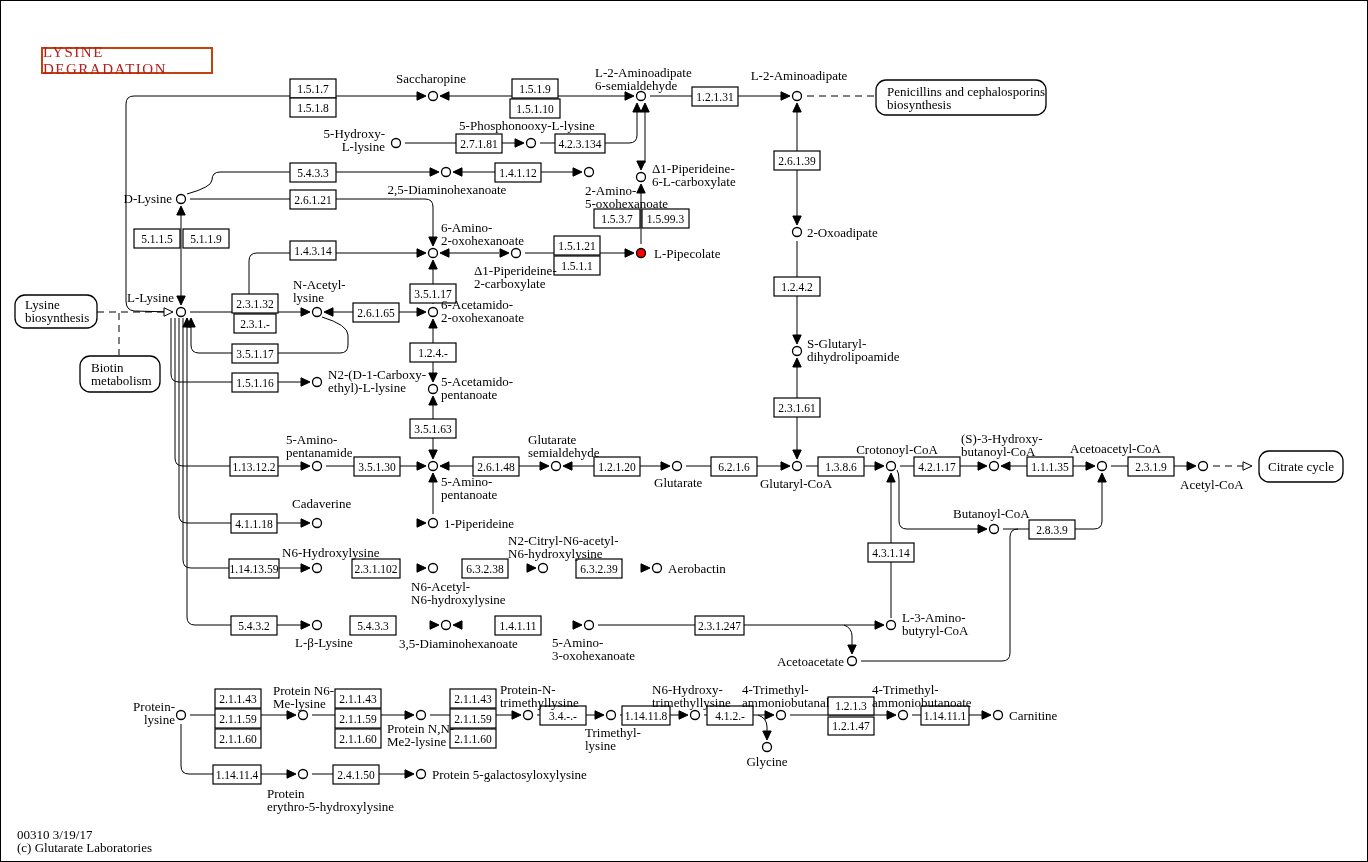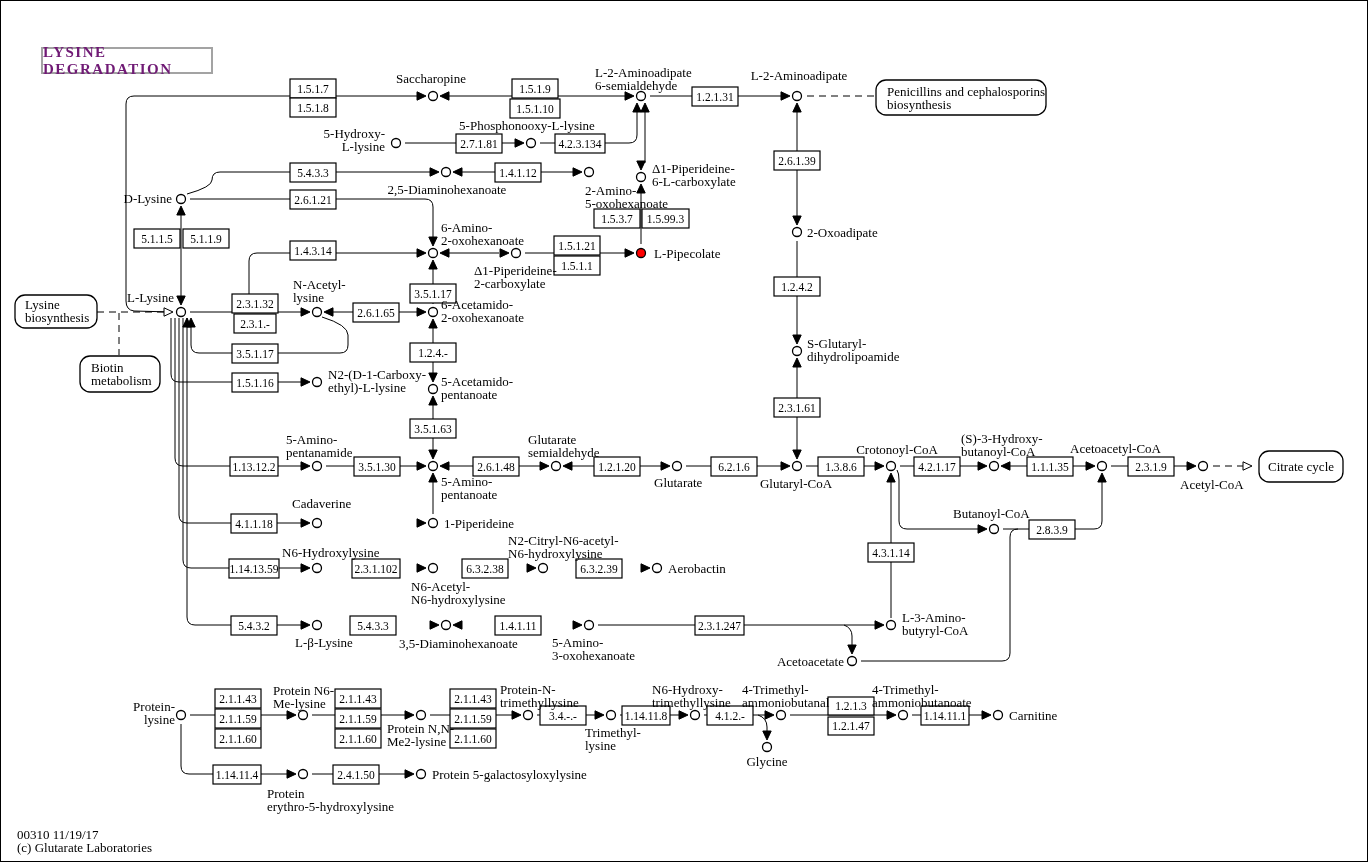--- a/index.html
+++ b/index.html
@@ -4,22 +4,22 @@
 <style>
   html,body{margin:0;padding:0;background:#ffffff}
   .canvas{
     position:relative;width:1368px;height:862px;box-sizing:border-box;
     border:1px solid #000;background:#fff;
     font-family:"Liberation Serif", "DejaVu Serif", serif;
   }
   .canvas svg{position:absolute;left:0;top:0}
   .title-box{
     position:absolute;left:40px;top:46px;width:168px;height:23px;
-    border:2px solid #a3a3a3;display:flex;align-items:center;justify-content:center;
-    font-size:15px;letter-spacing:1.5px;color:#701a75;background:#fff;z-index:3;font-weight:bold;
+    border:2px solid #c2410c;display:flex;align-items:center;justify-content:center;
+    font-size:15px;letter-spacing:1.5px;color:#b91c1c;background:#fff;z-index:3;
   }
   .footer{position:absolute;left:16px;top:827px;font-size:13px;line-height:13px;color:#000;z-index:3}
   text{fill:#000}
   .ec-text{font-size:11.5px}
   .cpd-text{font-size:13px}
   .pw-text{font-size:13px}
 </style>
 </head>
 <body>
 
@@ -644,16 +644,16 @@
         <circle cx="420" cy="773" r="4.5" fill="#FFFFFF" stroke="#000000" stroke-width="1.3"></circle>
         <text x="431" y="778" text-anchor="start" class="cpd-text"><tspan x="431" dy="0">Protein 5-galactosyloxylysine</tspan></text>
       </g>
     </svg>
 
   <div class="title-box">
     <span>LYSINE DEGRADATION</span>
   </div>
 
   <div class="footer">
-    <div>00310 11/19/17</div>
+    <div>00310 3/19/17</div>
     <div>(c) Glutarate Laboratories</div>
   </div>
 </div>
 
 </body></html>

